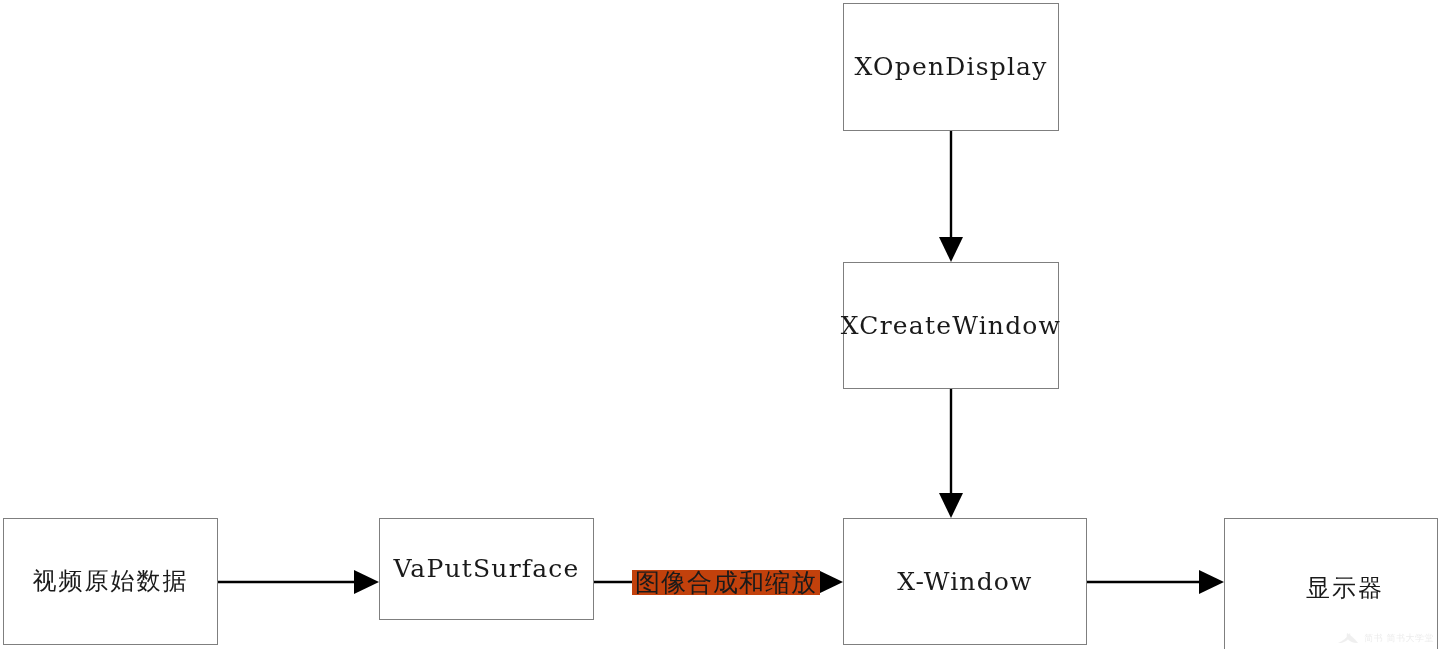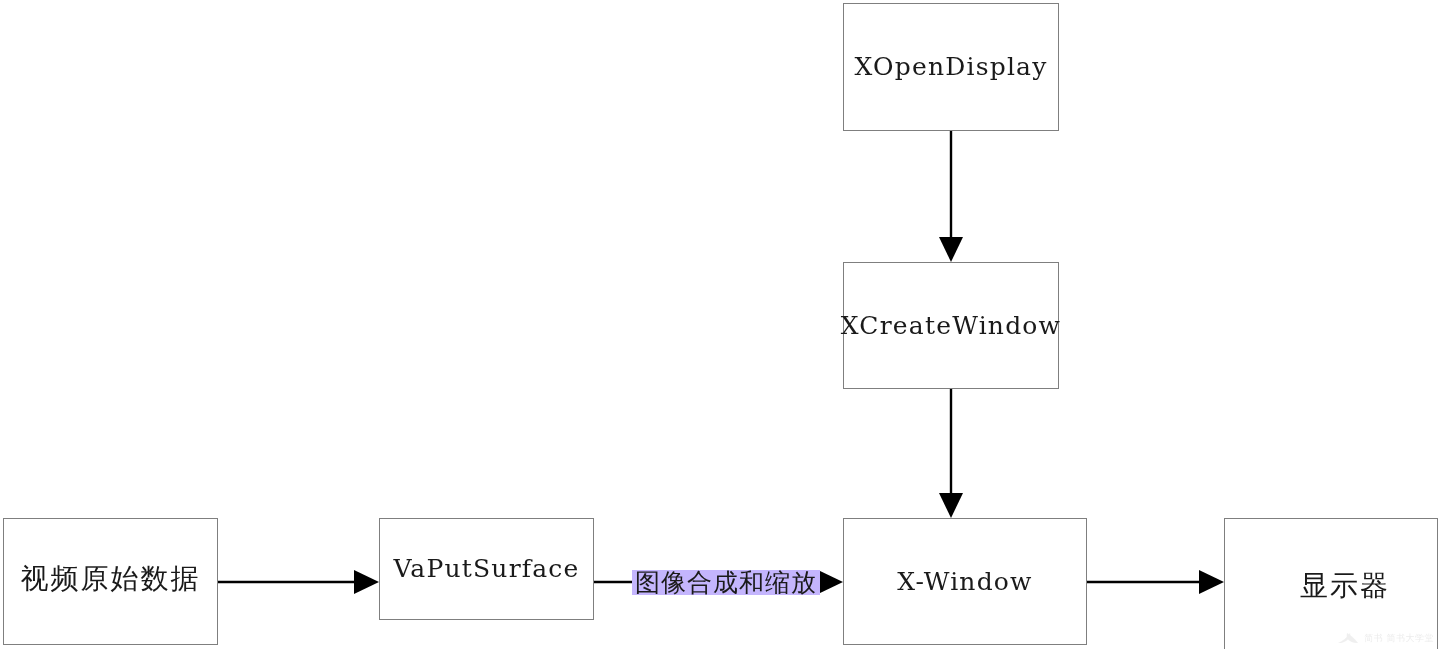--- a/index.html
+++ b/index.html
@@ -39,22 +39,22 @@
   }
   
   .mono .node-label {
     font-family: "DejaVu Serif", "Liberation Serif", serif;
     font-size: 25px;
     letter-spacing: 1.2px;
     font-weight: 400;
   }
   
   .cjk .node-label {
-    font-family: Liberation Mono, monospace;
-    font-size: 28px;
+    font-family: Liberation Sans, sans-serif;
+    font-size: 24px;
     letter-spacing: 2px;
     font-weight: 400;
   }
 
   
   .edge-svg {
     position: absolute;
     left: 0;
     top: 0;
     width: 1440px;
@@ -69,21 +69,21 @@
   }
   .edge-head {
     fill: #000000;
     stroke: none;
   }
 
   
   .edge-label {
     position: absolute;
     z-index: 4;
-    background: #c4b5fd;
+    background: #c2410c;
     padding: 0 3px;
     font-family: "DejaVu Sans", "Liberation Sans", sans-serif;
     font-size: 25px;
     letter-spacing: 1px;
     color: #1a1a1a;
     white-space: nowrap;
     line-height: 1;
   }
 
   

